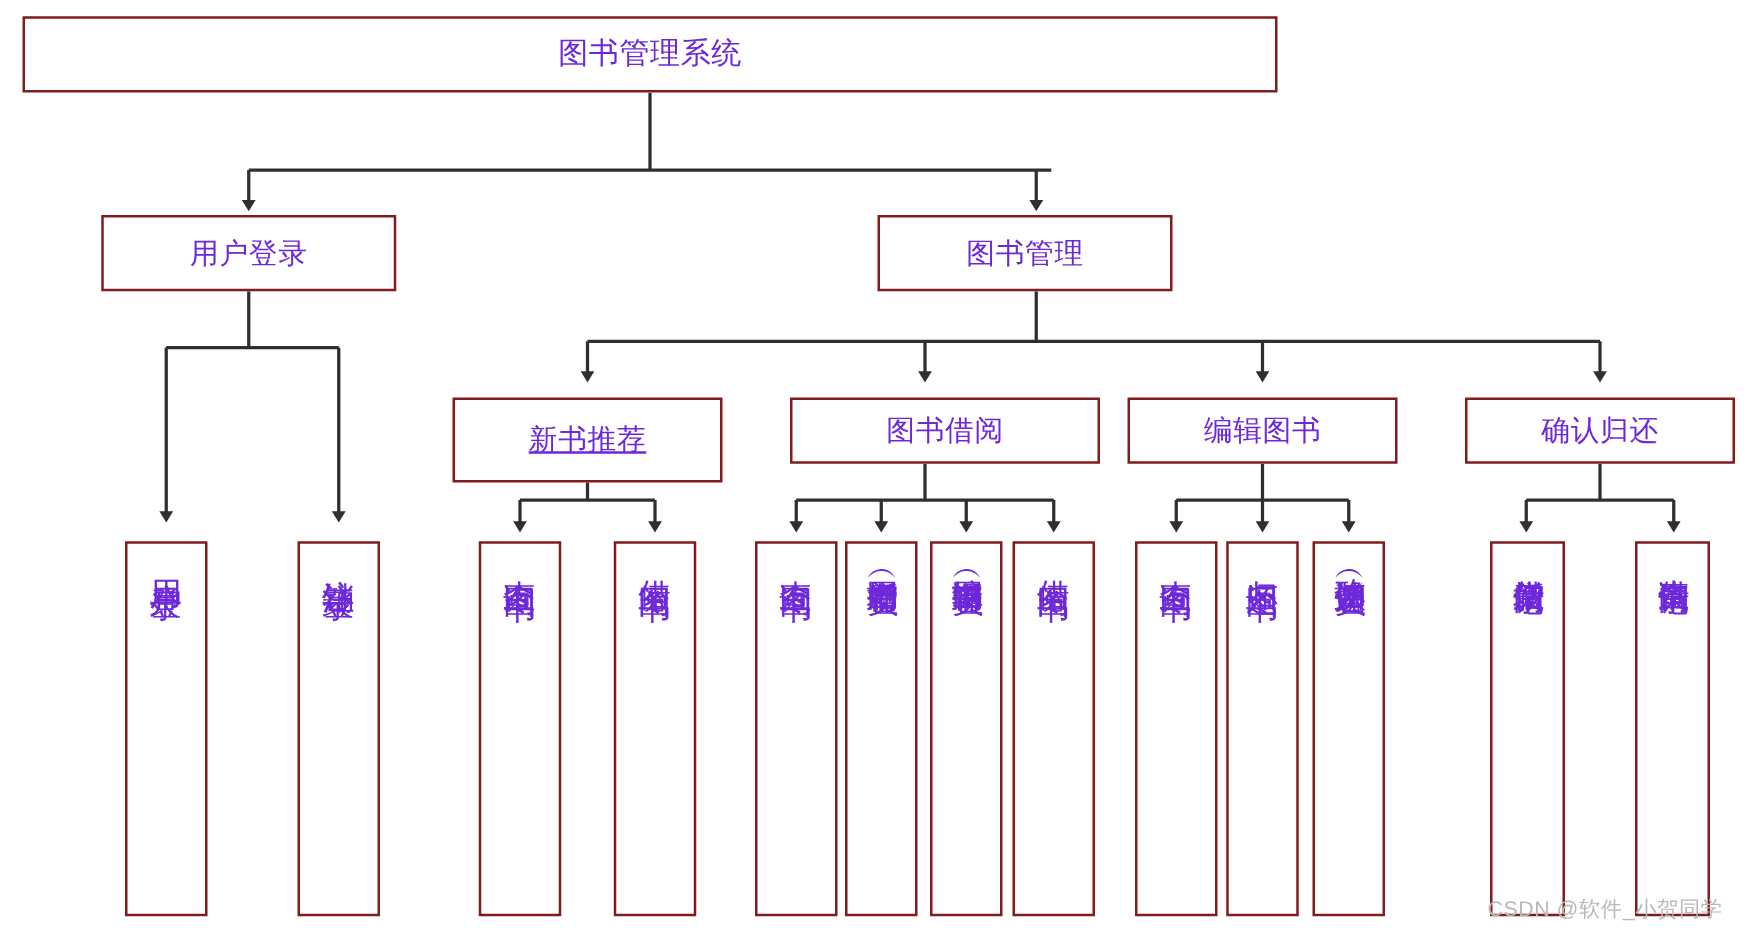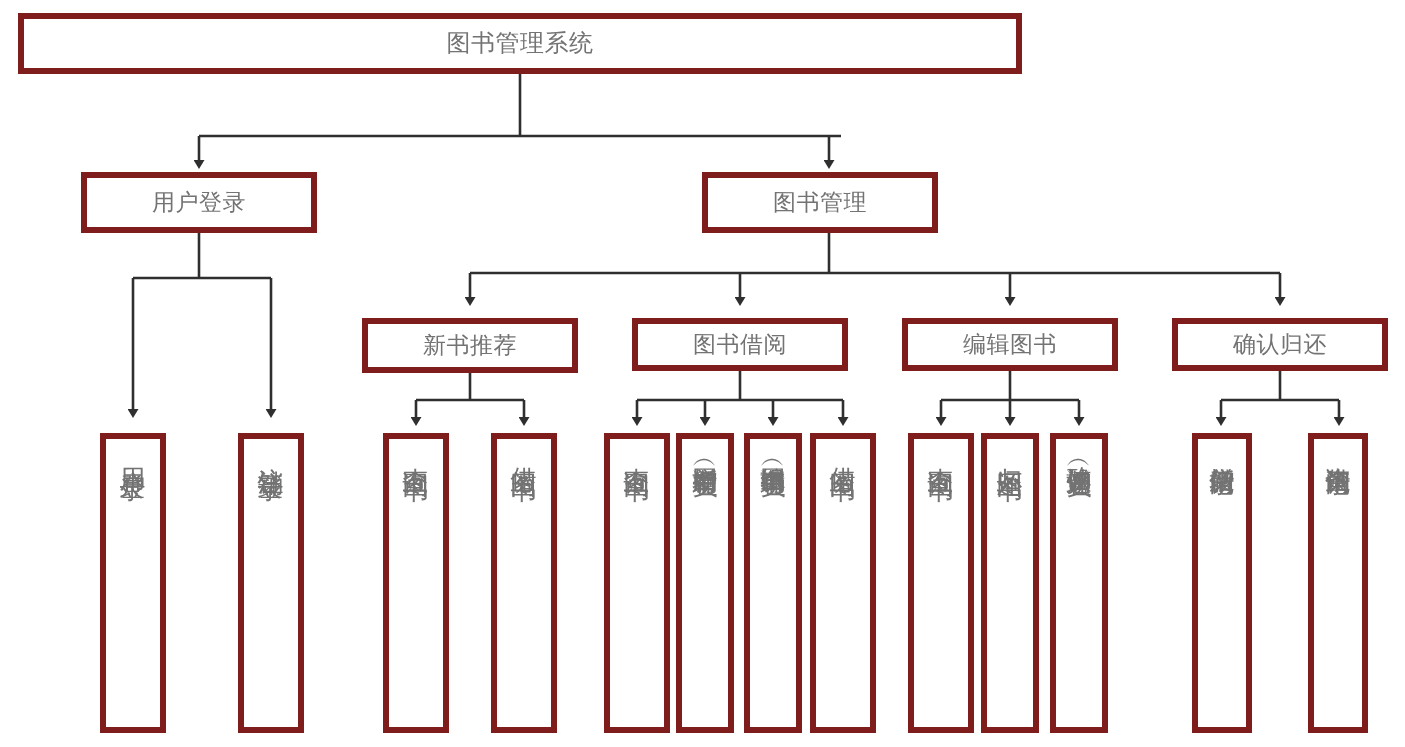--- a/index.html
+++ b/index.html
@@ -23,25 +23,25 @@
     left: 0;
     top: 0;
     width: 1405px;
     height: 747px;
     pointer-events: none;
   }
   .node {
     position: absolute;
     box-sizing: border-box;
     background: #ffffff;
-    border: 6px solid #7f1d1d;
+    border: 2px solid #7f1d1d;
     display: flex;
     align-items: center;
     justify-content: center;
-    color: #737373;
+    color: #6d28d9;
   }
   .node .label {
     display: block;
     text-align: center;
     line-height: 1.12;
     letter-spacing: 0.5px;
   }
   
   .node.horiz .label {
     writing-mode: horizontal-tb;
@@ -135,25 +135,25 @@
   </div>
 
   <div class="node horiz" style="left:81px; top:172px; width:236px; height:61px;">
     <span class="label">用户登录</span>
   </div>
 
   <div class="node horiz" style="left:702px; top:172px; width:236px; height:61px;">
     <span class="label">图书管理</span>
   </div>
 
-  <div class="node horiz" style="left:362px; top:318px; width:216px; height:55px;">
+  <div class="node horiz" style="left:362px; top:318px; width:216px; height:68px;text-decoration:underline;">
     <span class="label">新书推荐</span>
   </div>
 
-  <div class="node horiz" style="left:632px; top:318px; width:216px; height:53px;">
+  <div class="node horiz" style="left:632px; top:318px; width:248px; height:53px;">
     <span class="label">图书借阅</span>
   </div>
 
   <div class="node horiz" style="left:902px; top:318px; width:216px; height:53px;">
     <span class="label">编辑图书</span>
   </div>
 
   <div class="node horiz" style="left:1172px; top:318px; width:216px; height:53px;">
     <span class="label">确认归还</span>
   </div>
@@ -203,14 +203,15 @@
   </div>
 
   <div class="node vert tight" style="left:1192px; top:433px; width:60px; height:300px;">
     <span class="label">新增借阅记录</span>
   </div>
 
   <div class="node vert tight" style="left:1308px; top:433px; width:60px; height:300px;">
     <span class="label">查询借阅记录</span>
   </div>
 
+  <div class="watermark" style="left:1190px; top:716px;">CSDN @软件_小贺同学</div>
 
 </div>
 
 </body></html>

